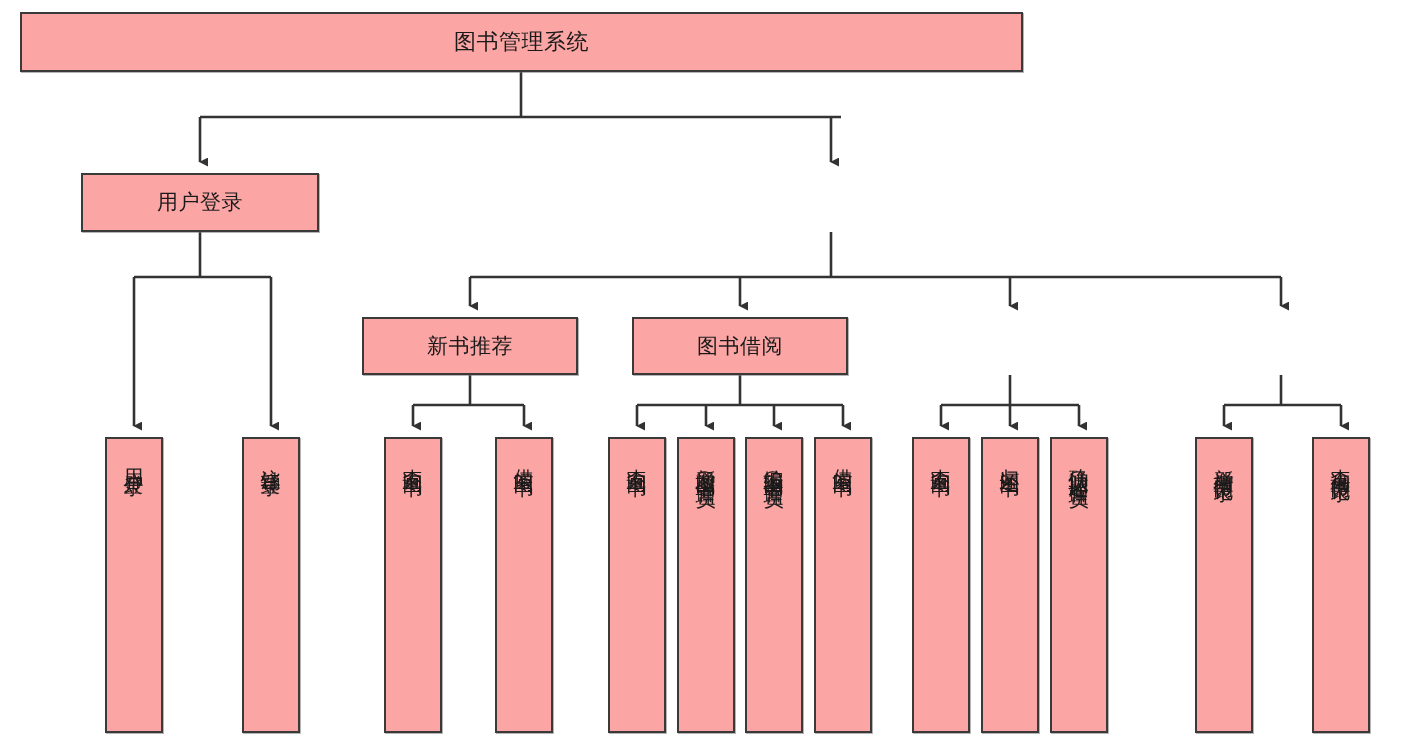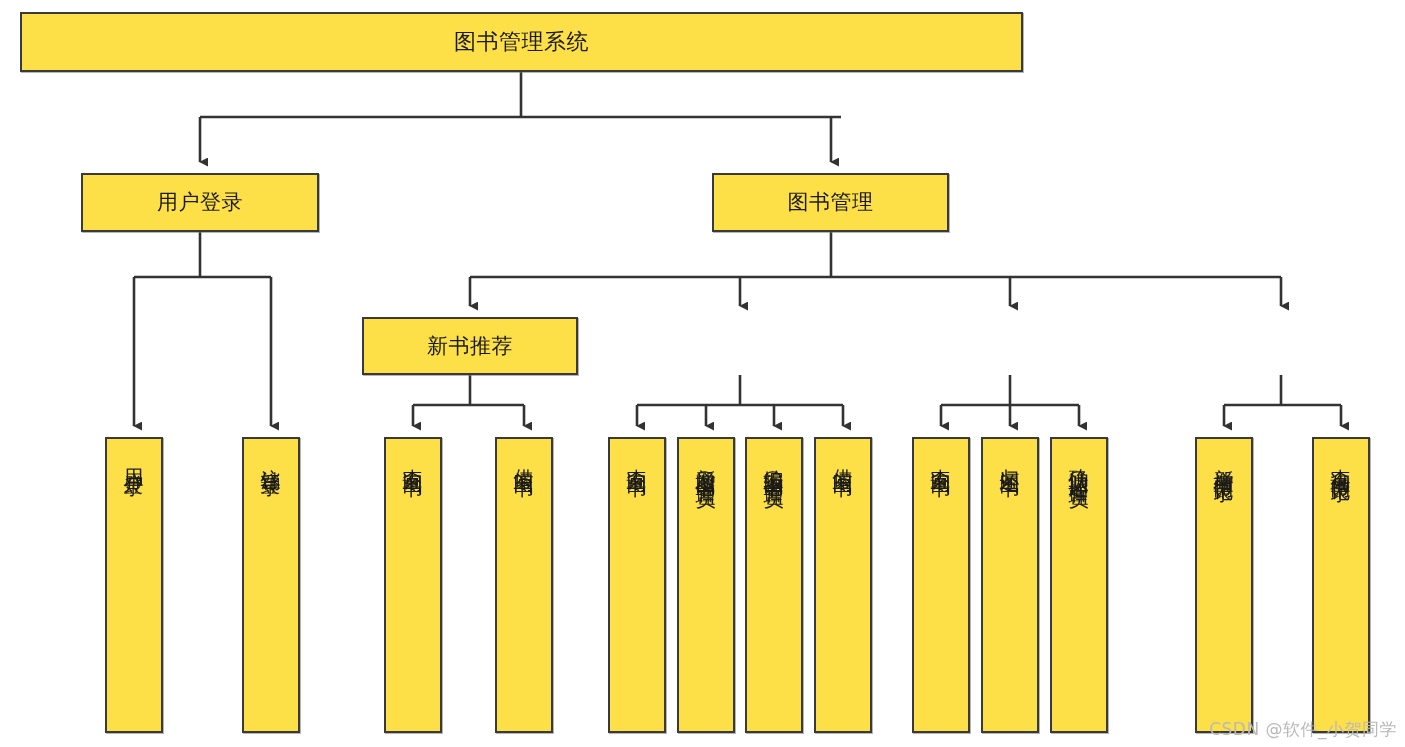--- a/index.html
+++ b/index.html
@@ -22,21 +22,21 @@
     position: absolute;
     left: 0;
     top: 0;
     width: 1405px;
     height: 747px;
     pointer-events: none;
   }
   .node {
     position: absolute;
     box-sizing: border-box;
-    background: #fde047;
+    background: #fca5a5;
     border: 2px solid #3a3a3a;
     display: flex;
     align-items: center;
     justify-content: center;
     color: #1a1a1a;
     box-shadow: 1px 1px 0 rgba(120,120,120,0.55);
   }
   .node-label {
     display: block;
     text-align: center;
@@ -128,26 +128,26 @@
     </g>
   </svg>
 
   <div class="node root horizontal" style="left:20px; top:12px; width:1003px; height:60px;">
     <span class="node-label">图书管理系统</span>
   </div>
 
   <div class="node horizontal" style="left:81px; top:173px; width:238px; height:59px;">
     <span class="node-label">用户登录</span>
   </div>
-  <div class="node horizontal" style="left:712px; top:173px; width:237px; height:59px;">
-    <span class="node-label">图书管理</span>
-  </div>
 
   <div class="node horizontal" style="left:362px; top:317px; width:216px; height:58px;">
     <span class="node-label">新书推荐</span>
+  </div>
+  <div class="node horizontal" style="left:632px; top:317px; width:216px; height:58px;">
+    <span class="node-label">图书借阅</span>
   </div>
 
   <div class="node vertical" style="left:105px; top:437px; width:58px; height:296px;">
     <span class="node-label">用户登录</span>
   </div>
   <div class="node vertical" style="left:242px; top:437px; width:58px; height:296px;">
     <span class="node-label">注销登录</span>
   </div>
 
   <div class="node vertical" style="left:384px; top:437px; width:58px; height:296px;">
@@ -180,15 +180,14 @@
     <span class="node-label">确认归还（管理员）</span>
   </div>
 
   <div class="node vertical" style="left:1195px; top:437px; width:58px; height:296px;">
     <span class="node-label">新增借阅记录</span>
   </div>
   <div class="node vertical" style="left:1312px; top:437px; width:58px; height:296px;">
     <span class="node-label">查询借阅记录</span>
   </div>
 
-  <div id="watermark">CSDN @软件_小贺同学</div>
 
 </div>
 
 </body></html>

